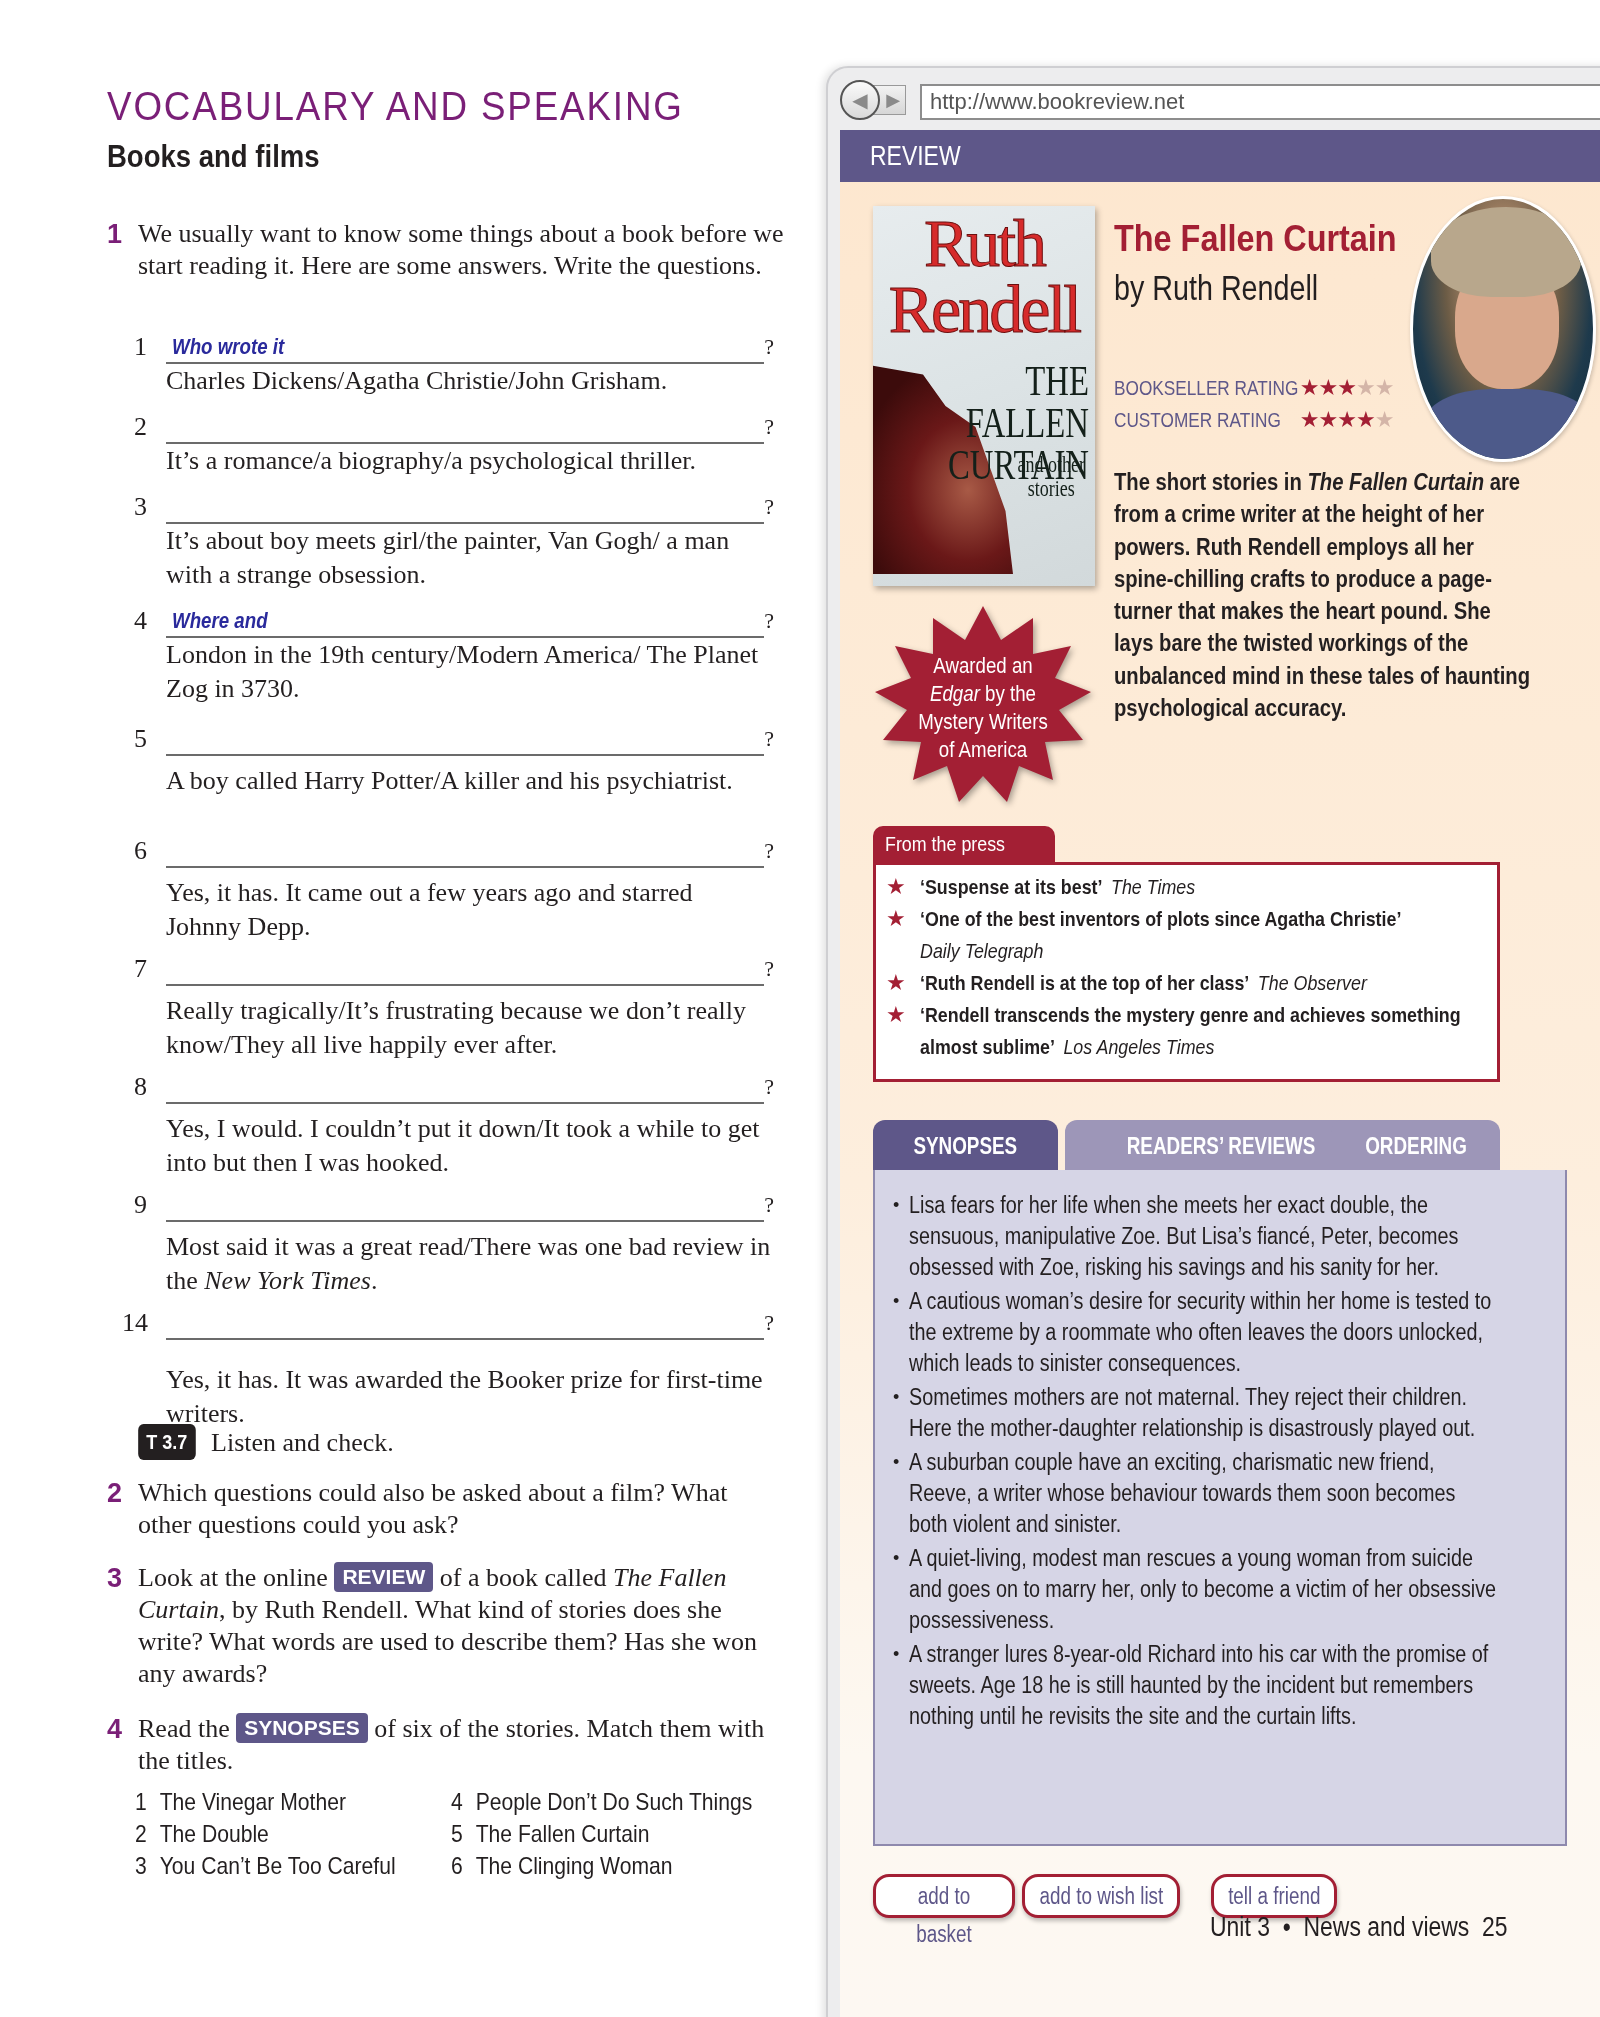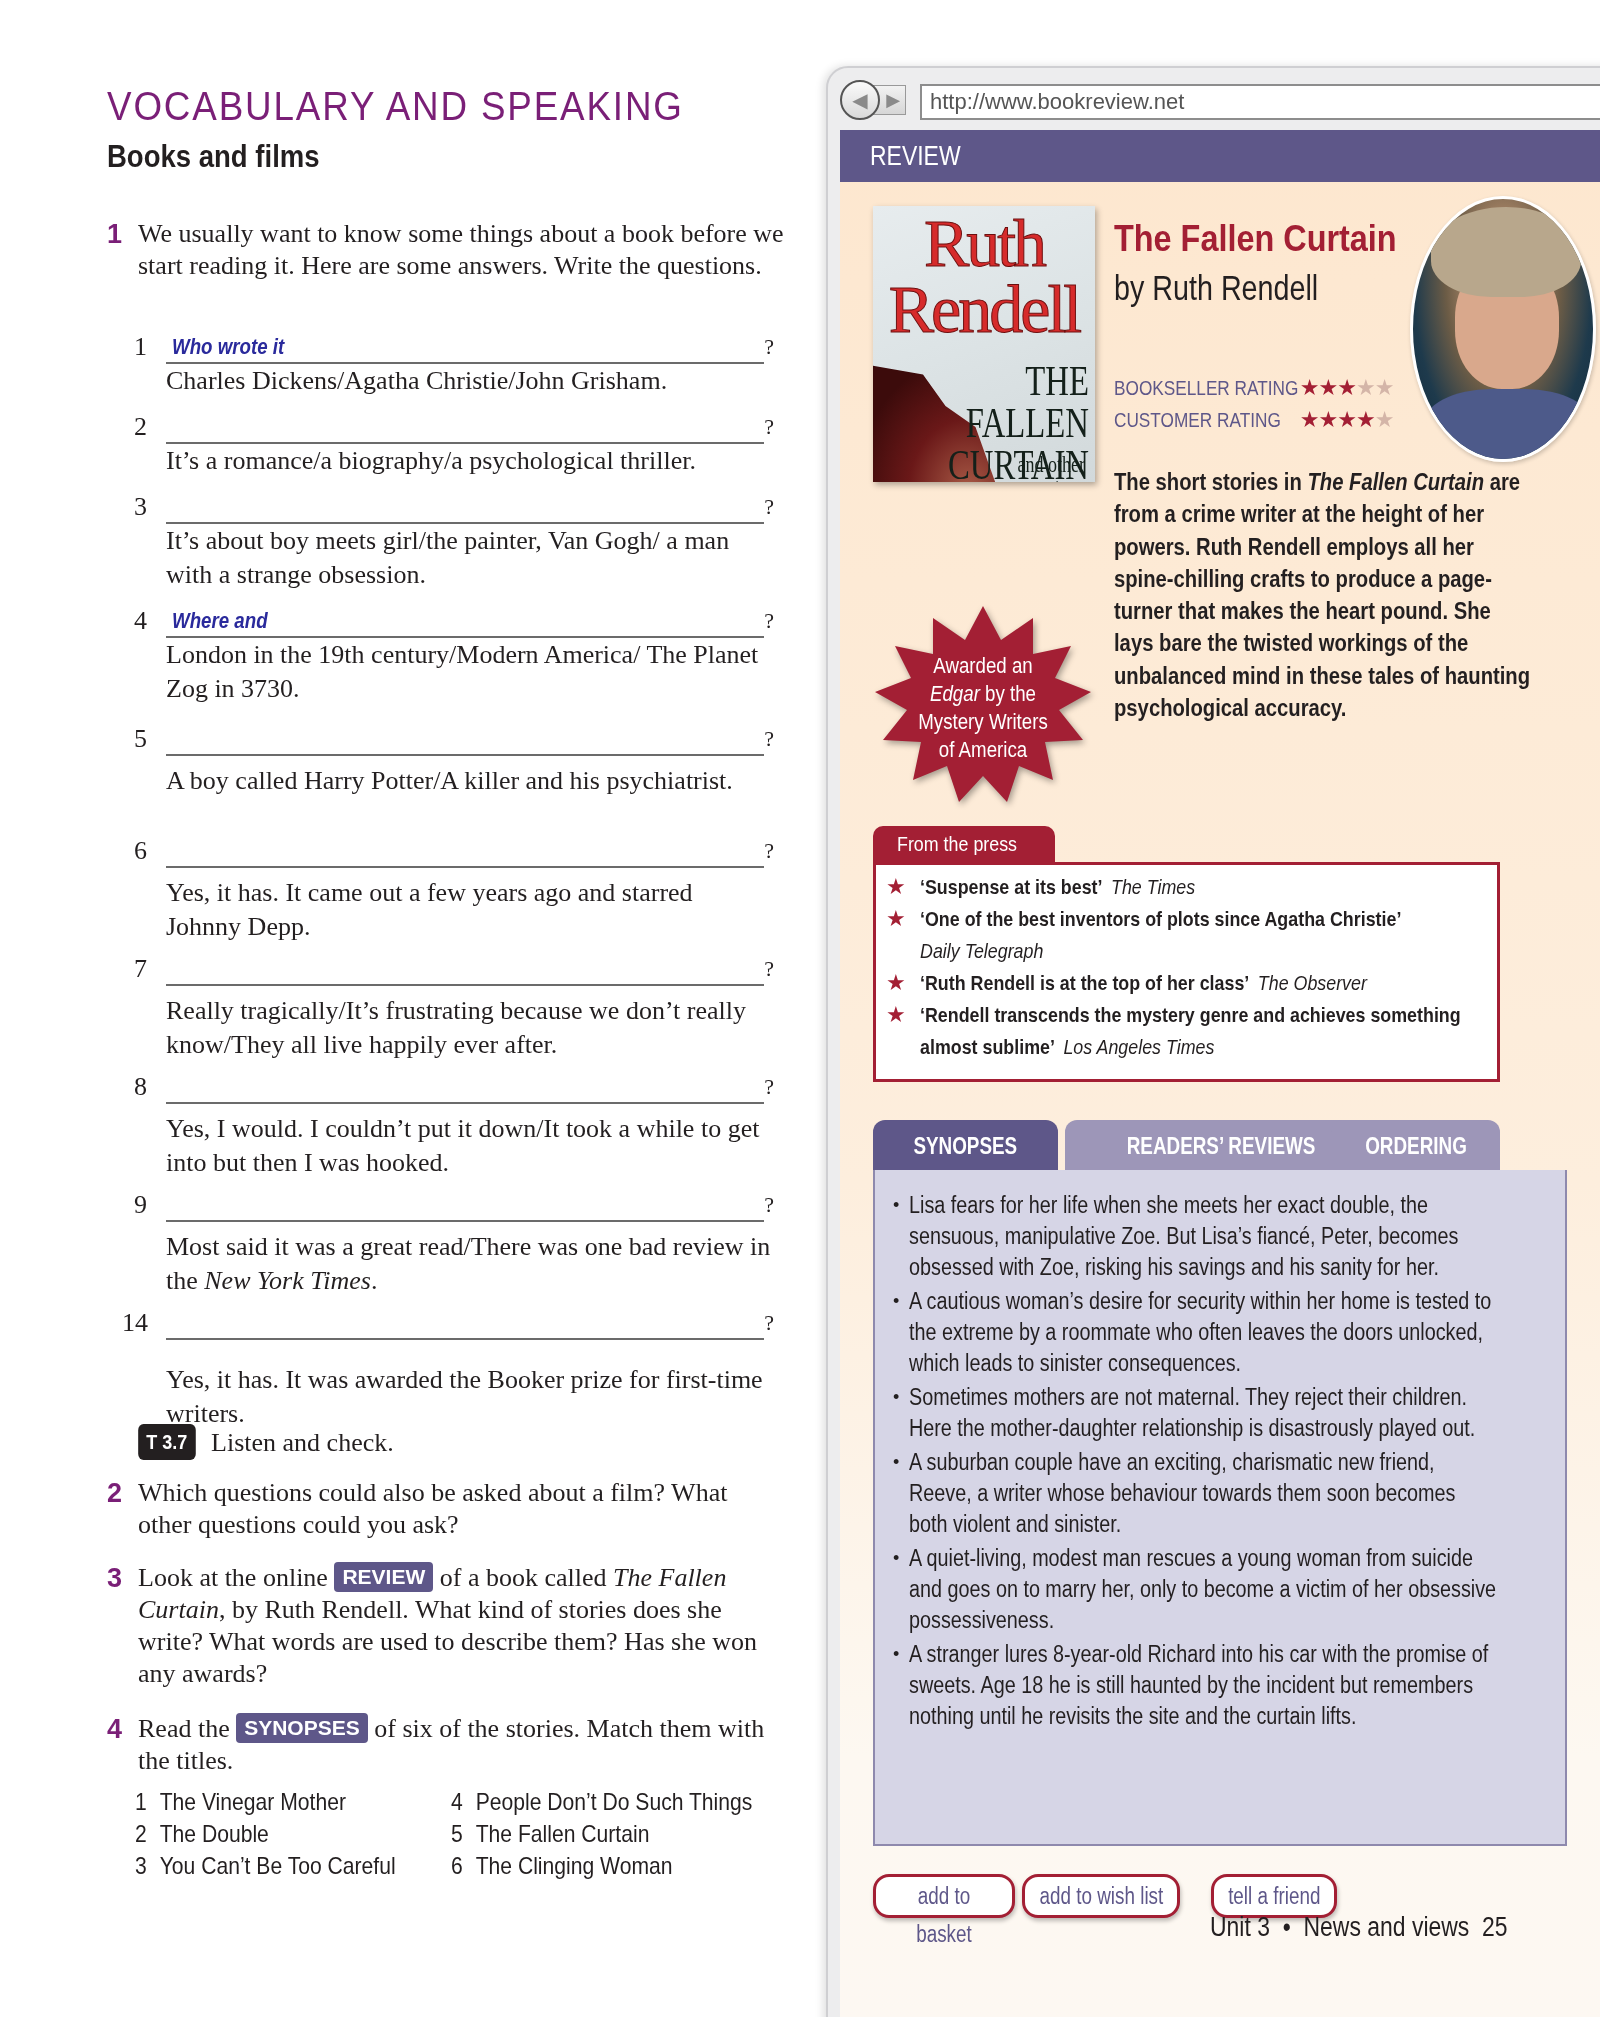--- a/index.html
+++ b/index.html
@@ -40,21 +40,21 @@
   
   .browser { position: absolute; left: 826px; top: 66px; width: 800px; height: 1980px; background: #ededee; border: 2px solid #cfcfd2; border-radius: 22px 0 0 0; box-shadow: -3px 0 8px rgba(0,0,0,0.12); }
   .nav-btns { position: absolute; left: 12px; top: 12px; width: 68px; height: 40px; }
   .nav-back { position: absolute; left: 0; top: 0; width: 40px; height: 40px; border: 2px solid #555; border-radius: 50%; background: linear-gradient(#fafafa,#d9d9d9); display: flex; align-items: center; justify-content: center; color: #8a8a8a; font-size: 20px; z-index: 2; }
   .nav-fwd { position: absolute; left: 28px; top: 5px; width: 38px; height: 30px; border: 1px solid #999; background: linear-gradient(#f2f2f2,#d6d6d6); display: flex; align-items: center; justify-content: flex-end; padding-right: 5px; color: #8a8a8a; font-size: 18px; }
   .url-bar { position: absolute; left: 92px; top: 16px; right: 0; height: 36px; background: #fff; border: 2px solid #8d8d8d; border-right: none; font-family: "Liberation Sans", sans-serif; font-size: 22px; line-height: 32px; padding-left: 8px; color: #555; }
   .page { position: absolute; left: 12px; top: 62px; right: 0; bottom: 0; background: linear-gradient(#fde7cf 0%, #fdeedd 55%, #fdf8f1 85%, #fdf8f2 100%); }
   .review-bar { position: absolute; left: 0; top: 0; right: 0; height: 52px; background: #5e5789; color: #fff; font-family: "Liberation Sans", sans-serif; font-size: 28px; line-height: 52px; padding-left: 30px; }
   .review-bar span { display: inline-block; transform: scaleX(0.82); transform-origin: left; }
 
-  .cover { position: absolute; left: 33px; top: 76px; width: 222px; height: 276px; background: linear-gradient(160deg, #e7ecee 0%, #dde4e6 45%, #d2d9db 100%); box-shadow: 2px 3px 6px rgba(0,0,0,0.3); overflow: hidden; }
+  .cover { position: absolute; left: 33px; top: 76px; width: 222px; height: 380px; background: linear-gradient(160deg, #e7ecee 0%, #dde4e6 45%, #d2d9db 100%); box-shadow: 2px 3px 6px rgba(0,0,0,0.3); overflow: hidden; }
   .cover-author { position: absolute; left: 0; right: 0; top: 4px; text-align: center; font-family: "Liberation Serif", serif; color: #d62b2b; font-size: 68px; line-height: 66px; -webkit-text-stroke: 1px #6b0f0f; letter-spacing: -3px; }
   .cover-rip { position: absolute; left: -10px; top: 158px; width: 150px; height: 210px; background: radial-gradient(ellipse at 70% 60%, #a85a46 0%, #6a1818 40%, #3c0b0b 75%); clip-path: polygon(0 0, 40% 5%, 55% 20%, 75% 30%, 85% 50%, 95% 70%, 100% 100%, 0 100%); }
   .cover-title { position: absolute; right: 6px; top: 154px; text-align: right; font-family: "Liberation Serif", serif; color: #14201a; font-size: 42px; line-height: 42px; transform: scaleX(0.78); transform-origin: right; }
   .cover-sub { position: absolute; right: 10px; top: 246px; text-align: center; font-family: "Liberation Serif", serif; color: #14201a; font-size: 24px; line-height: 24px; transform: scaleX(0.75); transform-origin: right; }
 
   .award { position: absolute; left: 33px; top: 476px; width: 220px; height: 196px; }
   .award svg { position: absolute; left: 0; top: 0; width: 220px; height: 196px; filter: drop-shadow(2px 3px 3px rgba(0,0,0,0.35)); }
   .award-text { position: absolute; left: 0; top: 46px; width: 220px; text-align: center; color: #fff; font-family: "Liberation Sans", sans-serif; font-size: 22px; line-height: 28px; transform: scaleX(0.85); }
   .award-text i { font-style: italic; font-weight: normal; }
 
@@ -66,21 +66,21 @@
   .rating .on { color: #a31f34; }
   .rating .off { color: #d4b5a8; }
   .photo { position: absolute; left: 570px; top: 66px; width: 186px; height: 266px; border-radius: 50%; border: 3px solid #fff; background: radial-gradient(ellipse at 50% 32%, #c9a588 0%, #b08b6c 22%, #6c5c46 45%, #1e3a4c 70%, #11283a 100%); box-shadow: 1px 2px 4px rgba(0,0,0,0.2); overflow: hidden; }
   .photo .hair { position: absolute; left: 18px; top: 8px; width: 150px; height: 90px; border-radius: 50% 50% 40% 40%; background: #b8a78c; }
   .photo .face { position: absolute; left: 42px; top: 60px; width: 104px; height: 130px; border-radius: 45%; background: #d9a88c; }
   .photo .body { position: absolute; left: 10px; top: 190px; width: 170px; height: 90px; border-radius: 40% 40% 0 0; background: #4d5a8a; }
   .blurb { position: absolute; left: 274px; top: 336px; width: 420px; font-family: "Liberation Sans", sans-serif; font-weight: bold; font-size: 23px; line-height: 32.3px; color: #231f20; }
   .blurb-inner { transform: scaleX(0.88); transform-origin: left; width: 477px; }
   .blurb i { font-style: italic; }
 
-  .press-tab { position: absolute; left: 33px; top: 696px; width: 182px; height: 36px; background: #a31f34; color: #fff; border-radius: 10px 10px 0 0; font-family: "Liberation Sans", sans-serif; font-size: 21px; line-height: 36px; padding-left: 24px; }
+  .press-tab { position: absolute; left: 33px; top: 696px; width: 182px; height: 36px; background: #a31f34; color: #fff; border-radius: 10px 10px 0 0; font-family: "Liberation Sans", sans-serif; font-size: 21px; line-height: 36px; padding-left: 12px; }
   .press-tab span { display: inline-block; transform: scaleX(0.85); transform-origin: left; }
   .press-box { position: absolute; left: 33px; top: 732px; width: 627px; height: 220px; background: #fff; border: 3px solid #a31f34; padding: 6px 10px; font-family: "Liberation Sans", sans-serif; font-size: 21px; line-height: 32px; }
   .press-item { position: relative; padding-left: 34px; }
   .press-item .p-star { position: absolute; left: 0; top: 0; color: #a31f34; font-size: 22px; }
   .press-item .p-inner { display: block; transform: scaleX(0.85); transform-origin: left; width: 670px; }
   .press-item b { font-weight: bold; }
   .press-item .src { font-style: italic; font-weight: normal; margin-left: 10px; }
   .press-item .src-block { display: block; font-style: italic; margin-left: 0; }
 
   .tabs { position: absolute; left: 33px; top: 990px; width: 627px; height: 50px; }

